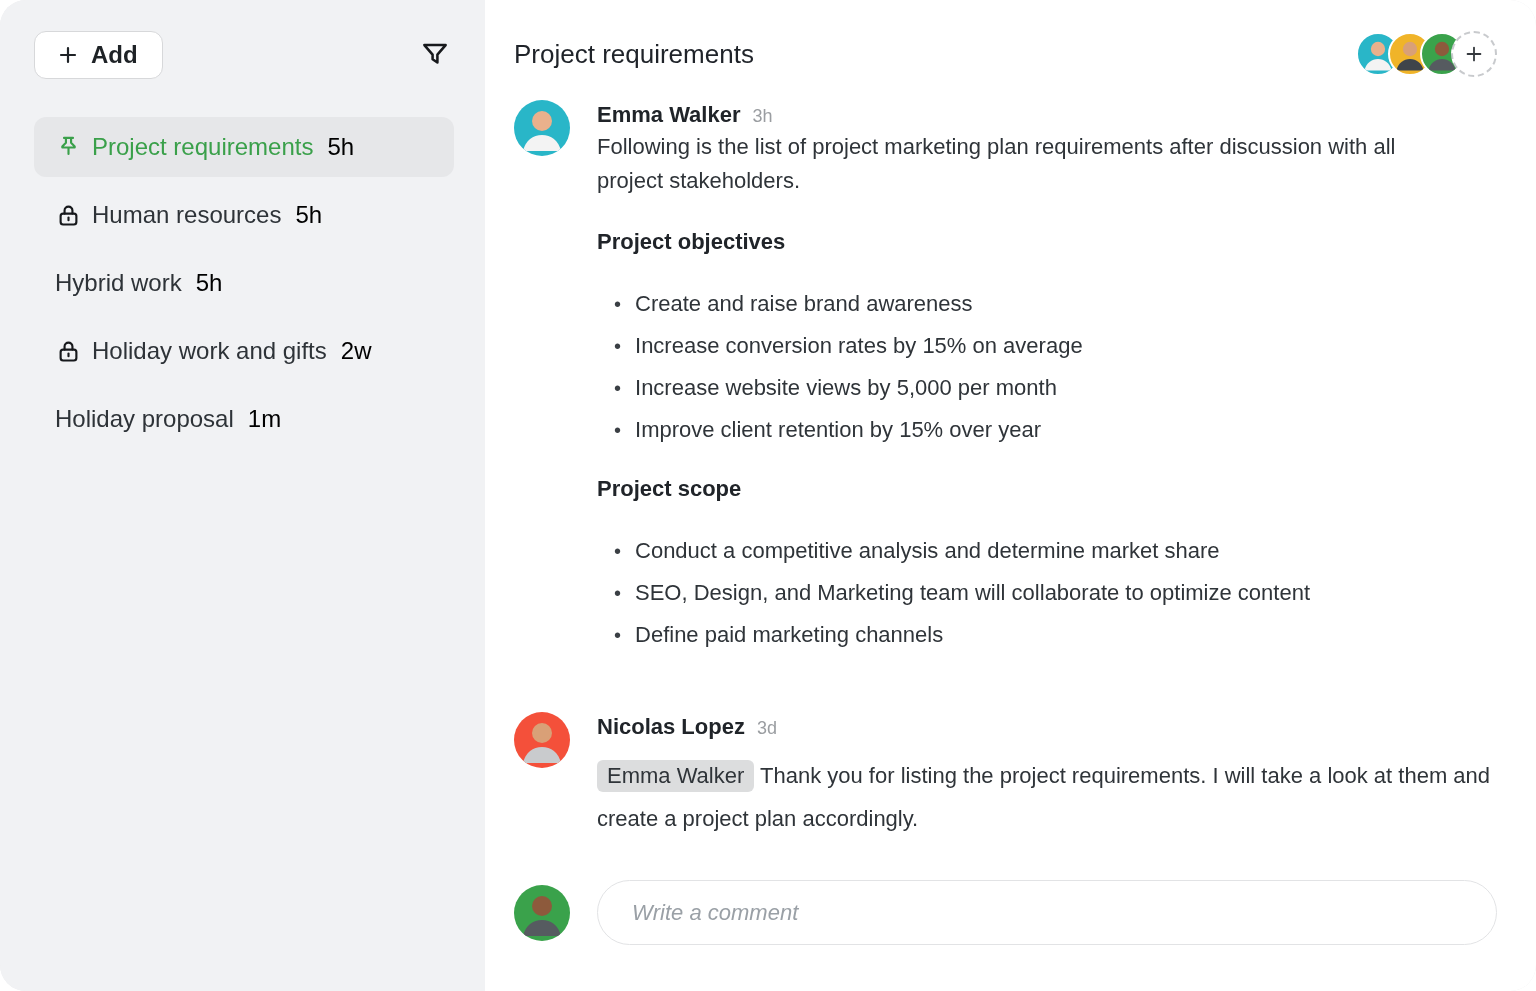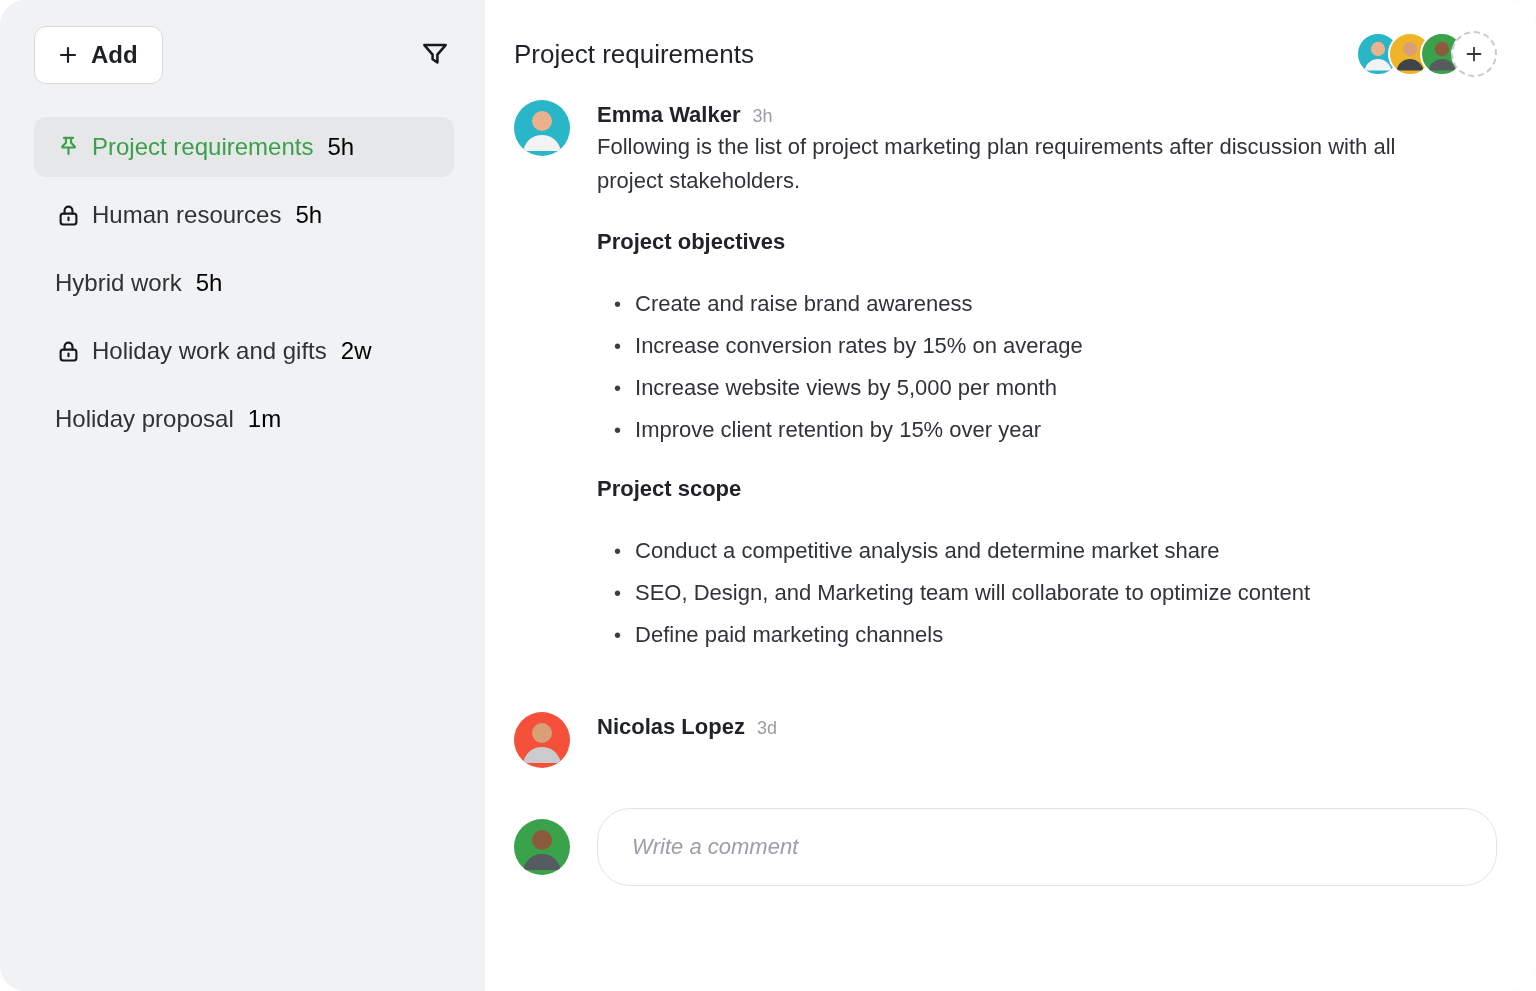--- a/index.html
+++ b/index.html
@@ -20,21 +20,21 @@
     width: 485px; min-width: 485px;
     background: #f1f2f4;
     padding: 29px 31px 0 34px;
   }
   .sidebar-topbar {
     display: flex; align-items: center; justify-content: space-between;
     height: 52px;
   }
   .add-button {
     display: inline-flex; align-items: center; gap: 11px;
-    height: 58px; padding: 0 24px 0 21px;
+    height: 48px; padding: 0 24px 0 21px;
     background: #fff;
     border: 1.5px solid #d7d8da;
     border-radius: 12px;
     font-size: 24px; font-weight: 700; color: #1e2226;
     cursor: pointer;
   }
   .add-button svg { display: block; }
   .filter-button {
     width: 38px; height: 38px;
     display: flex; align-items: center; justify-content: center;
@@ -127,21 +127,21 @@
     border-radius: 6px;
     padding: 3px 10px 4px;
     color: #2f3439;
     cursor: pointer;
   }
 
   
   .composer { display: flex; align-items: center; margin-top: 40px; padding-bottom: 13px; }
   .composer-input {
     margin-left: 27px; flex: 1;
-    height: 78px;
+    height: 65px;
     border: 1.5px solid #e2e3e5;
     border-radius: 33px;
     padding: 0 34px;
     font-size: 22px;
     font-family: "Liberation Sans", "DejaVu Sans", sans-serif;
     color: #737373;
     outline: none;
     background: #fff;
   }
   .composer-input::placeholder { font-style: italic; color: #9aa0a6; }
@@ -305,20 +305,21 @@
           <svg viewBox="0 0 56 56">
               <circle cx="28" cy="21" r="10" fill="#d9a077"></circle>
               <path d="M9 51c2.5-10.5 10-16 19-16s16.5 5.5 19 16z" fill="#c9cbcd"></path>
             </svg>
         </span>
         <div class="comment-body">
           <div class="comment-meta">
             <span class="author-name">Nicolas Lopez</span>
             <span class="comment-time">3d</span>
           </div>
+          <p class="reply-text"><span class="mention-chip">Emma Walker</span> <span>Thank you for listing the project requirements. I will take a look at them and create a project plan accordingly.</span></p>
         </div>
       </article>
 
       <div class="composer">
         <span class="comment-avatar" style="background-color: rgb(58, 162, 75);">
           <svg viewBox="0 0 56 56">
               <circle cx="28" cy="21" r="10" fill="#8d5a3c"></circle>
               <path d="M9 51c2.5-10.5 10-16 19-16s16.5 5.5 19 16z" fill="#565b60"></path>
             </svg>
         </span>

